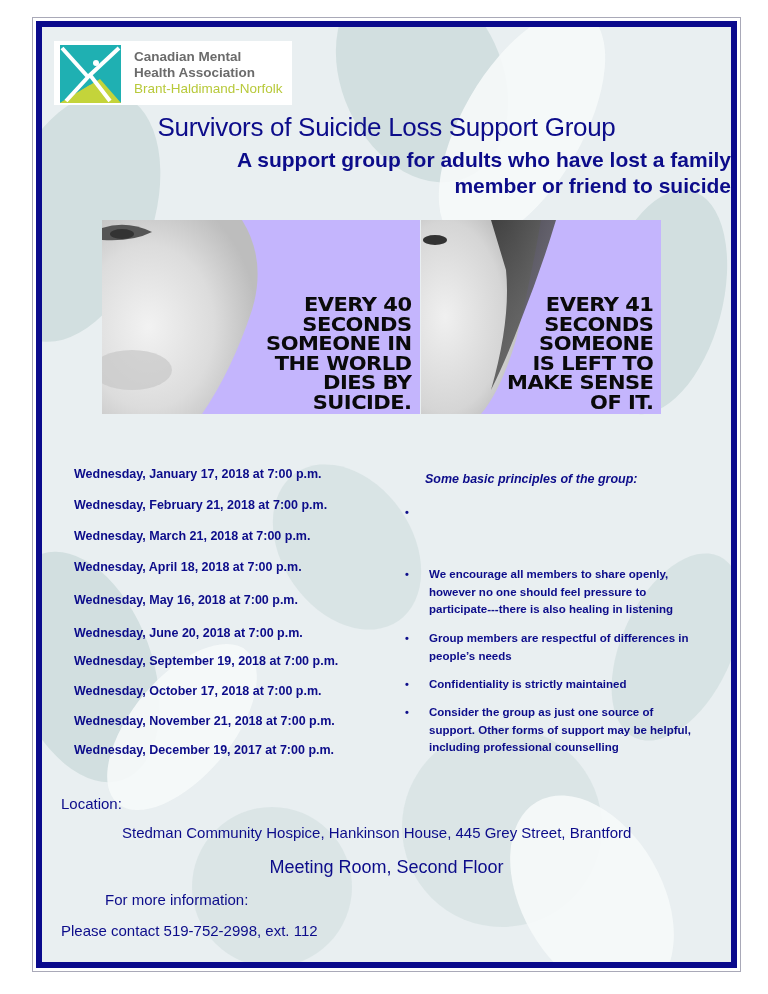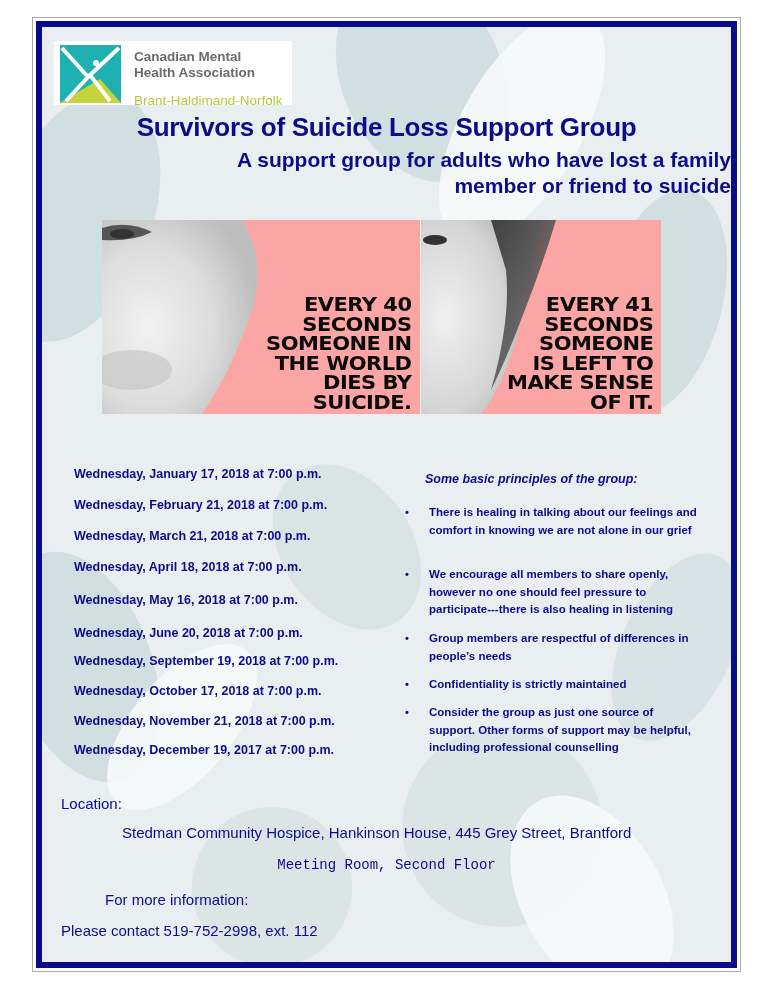--- a/index.html
+++ b/index.html
@@ -21,47 +21,47 @@
   .blob.light { background: #f6f9fa; opacity: 0.9; }
   .content { position: absolute; inset: 0; }
   .ink { color: #0c0c8a; }
 
   .logo {
     position: absolute; left: 12px; top: 14px; width: 238px; height: 64px;
     background: #ffffff;
   }
   .logo-mark { position: absolute; left: 6px; top: 4px; width: 61px; height: 58px; }
   .logo-text { position: absolute; left: 80px; top: 8px; font-size: 13.5px; line-height: 16px; font-weight: bold; color: #6b6b6b; }
-  .logo-text .sub { font-weight: normal; color: #b8c93a; margin-top: 12px; }
-
-  .title { position: absolute; left: 0; width: 100%; top: 85px; text-align: center; font-size: 26px; font-weight: bold; letter-spacing: -0.3px; }
+  .logo-text .sub { font-weight: normal; color: #b8c93a; }
+
+  .title { position: absolute; left: 0; width: 100%; top: 85px; text-align: center; font-size: 26px; font-weight: normal; letter-spacing: -0.3px; }
   .subtitle { position: absolute; left: 0; width: 100%; top: 120px; text-align: right; font-size: 21px; font-weight: bold; line-height: 26px; }
 
-  .photo { position: absolute; top: 193px; height: 194px; background: #fca5a5; overflow: hidden; }
+  .photo { position: absolute; top: 193px; height: 194px; background: #c4b5fd; overflow: hidden; }
   .photo-left { left: 60px; width: 318px; }
   .photo-right { left: 379px; width: 240px; }
   .face { position: absolute; }
   .stat-text {
     position: absolute; right: 8px; bottom: 2px; text-align: right;
     font-family: "DejaVu Sans", sans-serif; font-weight: bold; font-size: 20px; line-height: 19.5px;
     color: #0a0a0a; letter-spacing: -0.5px; transform: scaleX(1.05); transform-origin: right bottom;
   }
 
   .schedule-heading { position: absolute; left: 0; width: 100%; top: 404px; text-align: center; font-size: 21px; font-weight: bold; }
   .schedule-list { position: absolute; left: 32px; top: 440px; margin: 0; padding: 0; list-style: none; }
   .schedule-list li { position: absolute; left: 0; white-space: nowrap; font-size: 12.5px; font-weight: bold; }
 
   .principles-heading { position: absolute; left: 383px; top: 445px; font-size: 12.5px; font-weight: bold; font-style: italic; }
   .principles { position: absolute; left: 360px; top: 0; margin: 0; padding: 0; list-style: none; }
   .principles li { position: absolute; left: 0; width: 300px; font-size: 11.5px; font-weight: bold; line-height: 17.5px; padding-left: 27px; box-sizing: border-box; }
   .principles .bullet { position: absolute; left: 3px; top: 0; font-size: 11px; }
 
   .loc-label { position: absolute; left: 19px; top: 768px; font-size: 15px; }
   .loc-line1 { position: absolute; left: 80px; top: 797px; font-size: 15px; white-space: nowrap; }
-  .loc-line2 { position: absolute; left: 0; width: 100%; top: 830px; text-align: center; font-size: 14px; font-family: Liberation Mono, monospace; }
+  .loc-line2 { position: absolute; left: 0; width: 100%; top: 830px; text-align: center; font-size: 18px; }
   .info-label { position: absolute; left: 19px; top: 864px; font-size: 15px; margin-left: 44px; }
   .info-line { position: absolute; left: 19px; top: 895px; font-size: 15px; text-align: right; }
 </style>
 </head>
 <body>
 
 <div class="outer-line"></div>
 
 <div class="frame">
   <div class="bg-layer">
@@ -163,21 +163,20 @@
       <li style="top:187px">Wednesday, September 19, 2018 at 7:00 p.m.</li>
       <li style="top:217px">Wednesday, October 17, 2018 at 7:00 p.m.</li>
       <li style="top:247px">Wednesday, November 21, 2018 at 7:00 p.m.</li>
       <li style="top:276px">Wednesday, December 19, 2017 at 7:00 p.m.</li>
     </ul>
 
     <div class="principles-heading ink">Some basic principles of the group:</div>
     <ul class="principles ink">
       <li style="top:477px">
         <span class="bullet">•</span>
-        <span>There is healing in talking about our feelings and comfort in knowing we are not alone in our grief</span>
       </li>
       <li style="top:539px">
         <span class="bullet">•</span>
         <span>We encourage all members to share openly, however no one should feel pressure to participate---there is also healing in listening</span>
       </li>
       <li style="top:603px">
         <span class="bullet">•</span>
         <span>Group members are respectful of differences in people’s needs</span>
       </li>
       <li style="top:649px">

